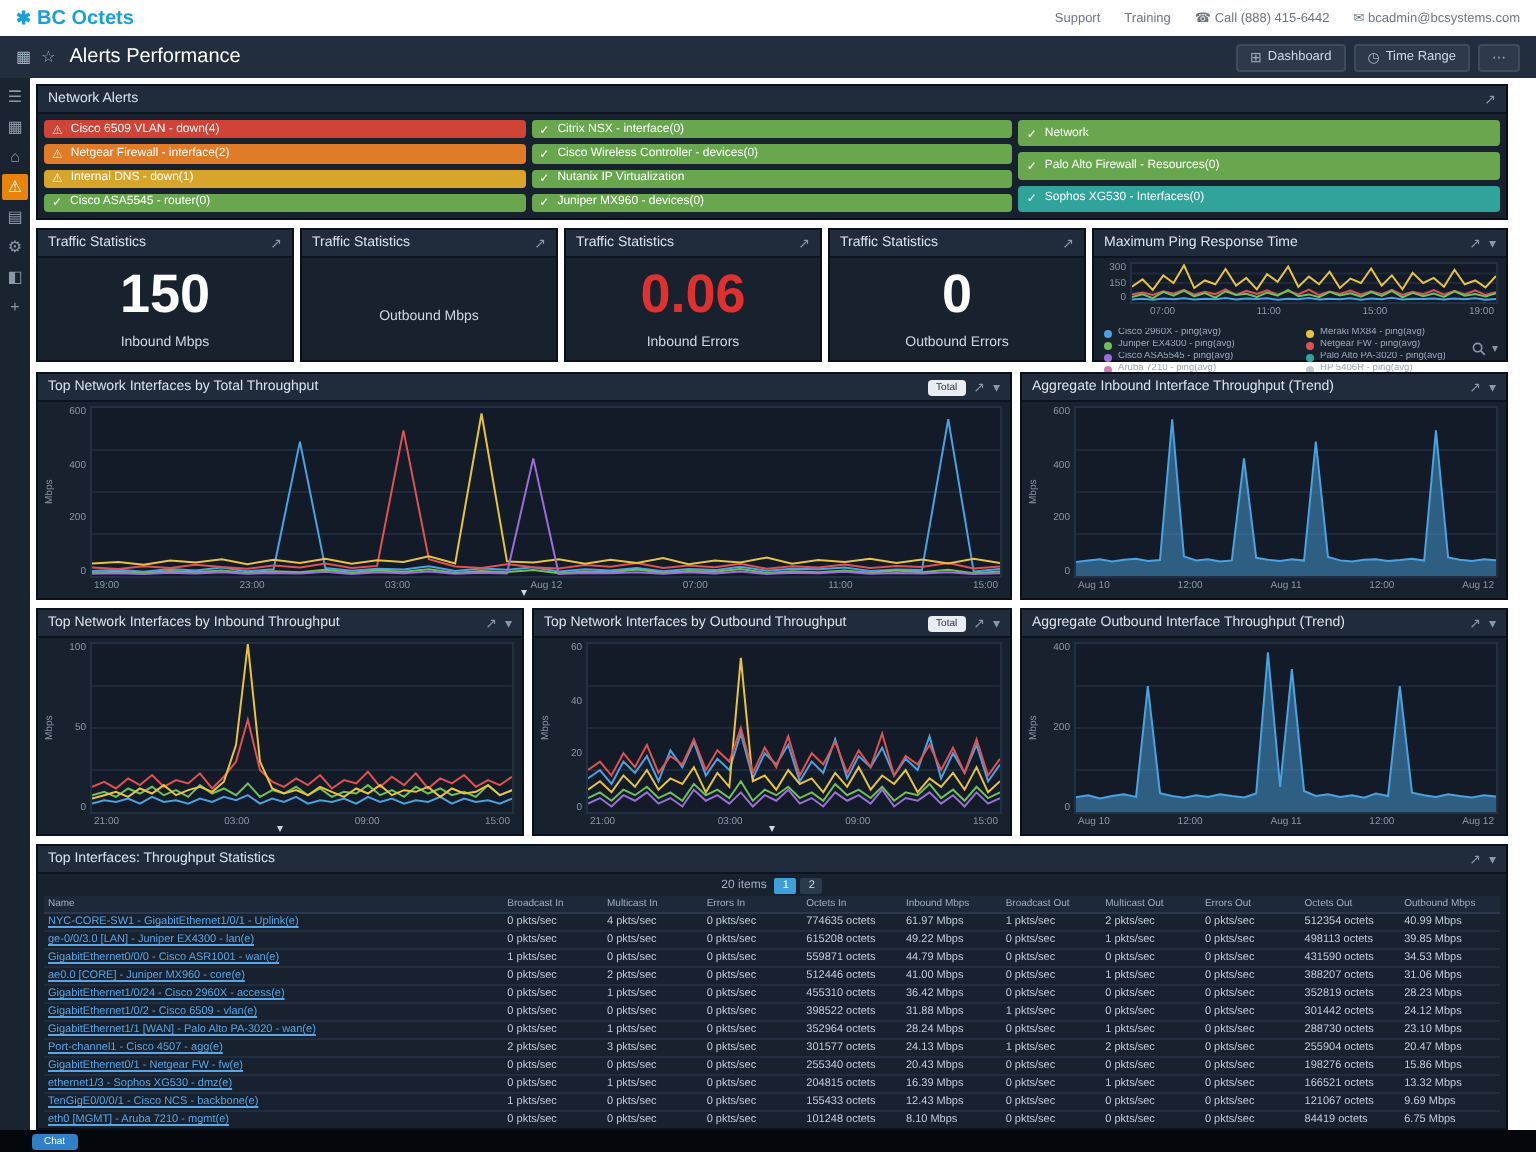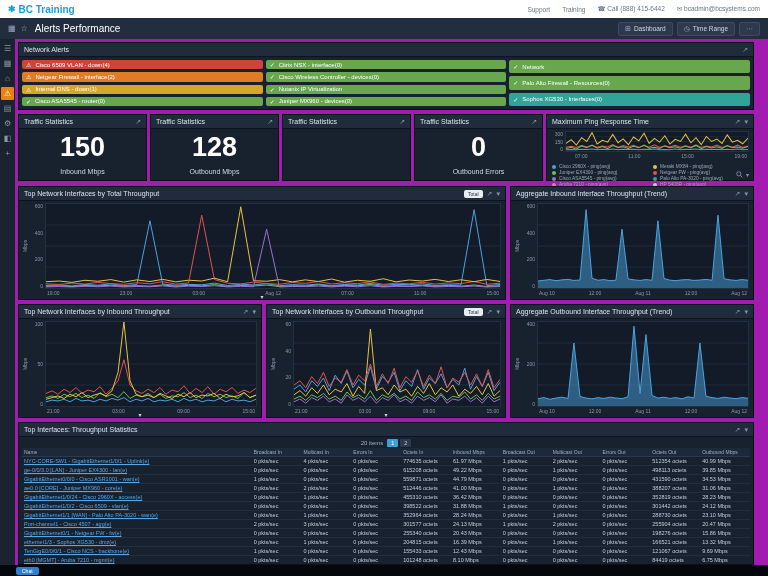--- a/index.html
+++ b/index.html
@@ -15,21 +15,21 @@
   .appheader .hicon{color:#9fb0c3;font-size:8px;}
   .apptitle{color:#fff;font-size:10px;margin-left:2px;}
   .hd-btns{margin-left:auto;display:flex;gap:4px;}
   .hbtn{display:flex;align-items:center;gap:3px;background:#2e3a4c;border:1px solid #3d4b60;color:#cfd8e3;font-size:6.5px;border-radius:2px;padding:2px 6px;cursor:pointer;}
   .hbtn-ic{font-size:7px;color:#9fb0c3;}
   
   .sidebar{position:absolute;top:39px;left:0;bottom:0;width:15px;background:#1a2330;display:flex;flex-direction:column;align-items:center;padding-top:3px;gap:2px;box-sizing:border-box;z-index:4;}
   .sb-item{width:13px;height:13px;color:#8b98a9;font-size:8px;display:flex;align-items:center;justify-content:center;border-radius:1px;cursor:pointer;}
   .sb-item.active{background:#e8830c;color:#fff;}
   
-  .main{position:absolute;top:39px;left:15px;right:0;bottom:0;background:#a21caf;}
+  .main{position:absolute;top:39px;left:15px;right:0;bottom:0;background:#ffffff;}
   .panel{position:absolute;background:#18222f;border:1px solid #0a111b;box-sizing:border-box;display:flex;flex-direction:column;}
   .panel-hd{display:flex;align-items:center;padding:0 5px;height:13px;flex:0 0 13px;background:#202c3c;border-bottom:1px solid #0c1420;font-size:7px;color:#dbe3ec;}
   .hd-icons{margin-left:auto;display:flex;gap:4px;align-items:center;color:#8a97a8;font-size:7px;}
   .hd-icons span{cursor:pointer;}
   .badge{background:#e9edf2;color:#29323d;font-size:5px;border-radius:2px;padding:1px 4px;cursor:pointer;}
   .panel-bd{flex:1;position:relative;display:flex;flex-direction:column;min-height:0;}
   .panel-caret{position:absolute;bottom:-1px;left:50%;transform:translateX(-50%);color:#cfd8e3;font-size:6px;line-height:5px;z-index:3;cursor:pointer;}
   
   .alerts-bd{display:grid;grid-template-columns:1fr 1fr 1fr;gap:3px;padding:3px;flex:1;}
   .alert-col{display:flex;flex-direction:column;gap:3px;}
@@ -70,21 +70,21 @@
   
   .footer{position:absolute;left:0;right:0;bottom:0;height:11px;background:#04070b;z-index:7;display:flex;align-items:center;padding-left:16px;}
   .chat-pill{background:#2f80c6;color:#fff;font-size:5px;border-radius:2px;padding:1px 6px;cursor:pointer;}
 </style>
 </head>
 <body>
 
 <div class="topbar">
   <div class="logo">
     <span class="logo-ic">✱</span>
-    <span>BC Training</span>
+    <span>BC Octets</span>
   </div>
   <div class="tb-links" id="tb-links">
       <span class="tb-link">Support</span>
       <span class="tb-link">Training</span>
       <span class="tb-link">☎ Call (888) 415-6442</span>
       <span class="tb-link">✉ bcadmin@bcsystems.com</span>
     </div>
 </div>
 
 <div class="appheader">
@@ -193,31 +193,34 @@
     </div>
   </div>
   <div class="panel" style="left:135px;top:75px;width:129px;height:67px">
     <div class="panel-hd">
         <span>Traffic Statistics</span>
       <span class="hd-icons">
           <span>↗</span>
         </span>
       </div>
     <div class="stat-bd">
-      <div class="stat-value" style="color: rgb(255, 255, 255);">128</div>
       <div class="stat-label">Outbound Mbps</div>
     </div>
   </div>
   <div class="panel" style="left:267px;top:75px;width:129px;height:67px">
     <div class="panel-hd">
         <span>Traffic Statistics</span>
       <span class="hd-icons">
           <span>↗</span>
         </span>
       </div>
+    <div class="stat-bd">
+      <div class="stat-value" style="color: rgb(224, 49, 49);">0.06</div>
+      <div class="stat-label">Inbound Errors</div>
+    </div>
   </div>
   <div class="panel" style="left:399px;top:75px;width:129px;height:67px">
     <div class="panel-hd">
         <span>Traffic Statistics</span>
       <span class="hd-icons">
           <span>↗</span>
         </span>
       </div>
     <div class="stat-bd">
       <div class="stat-value" style="color: rgb(255, 255, 255);">0</div>

